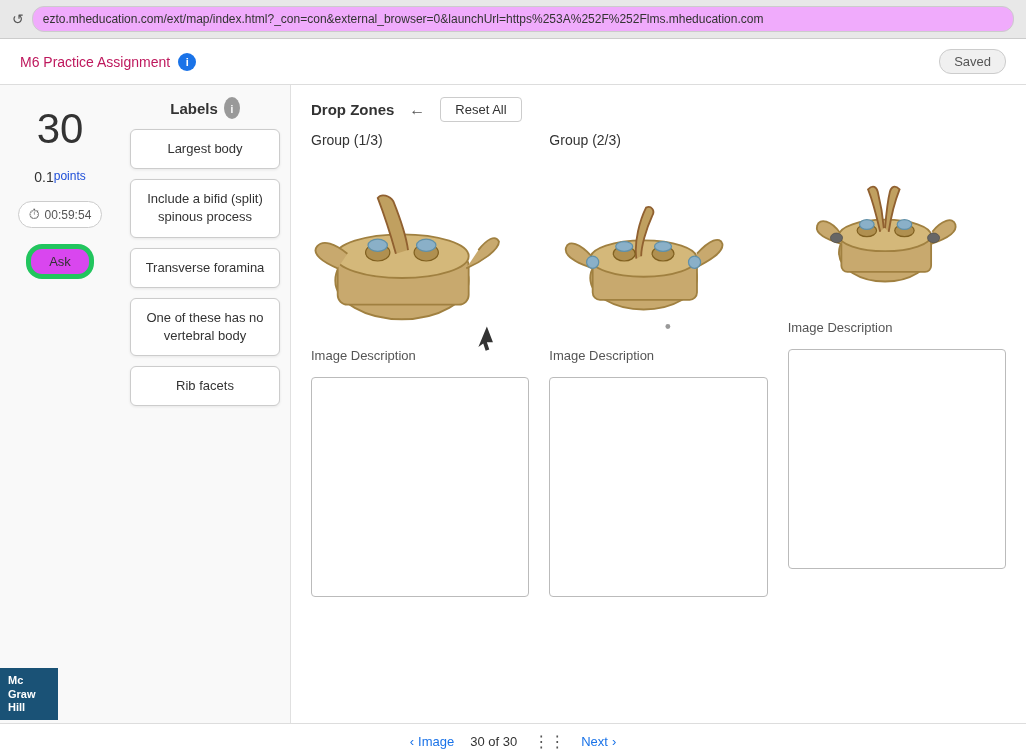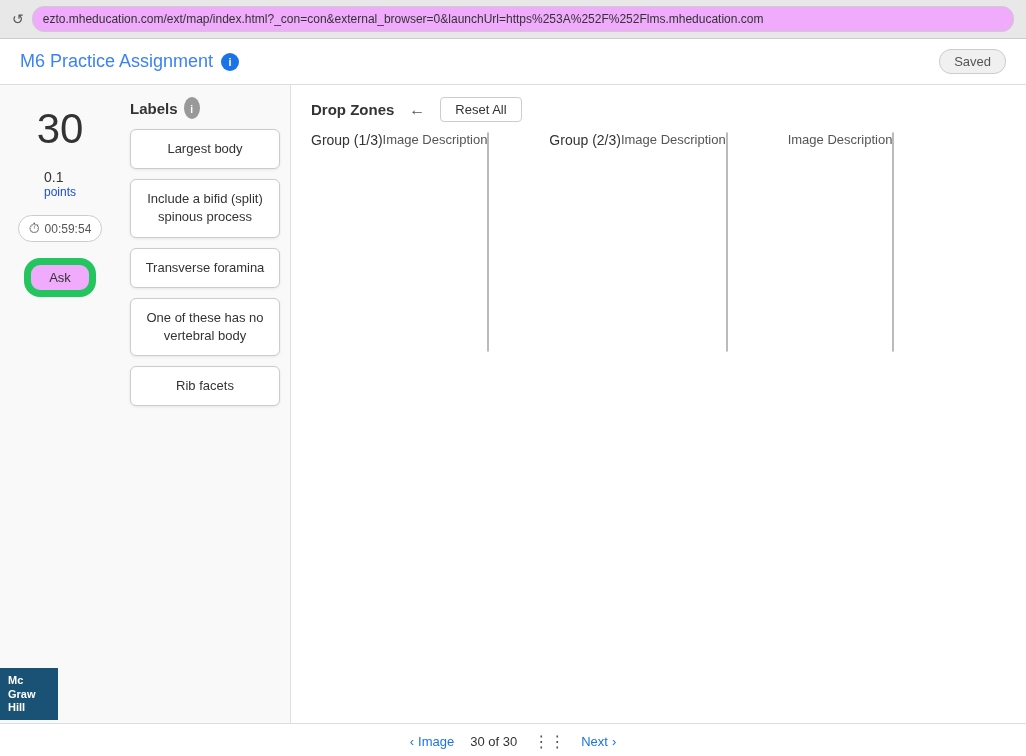--- a/index.html
+++ b/index.html
@@ -33,21 +33,21 @@
     
     .app-header {
       background: white;
       border-bottom: 1px solid #ddd;
       padding: 10px 20px;
       display: flex;
       align-items: center;
       justify-content: space-between;
     }
     .app-header-left { display: flex; align-items: center; gap: 8px; }
-    .app-title { font-size: 18px; font-weight: 500; color: #3b82f6; }
+    .app-title { font-size: 14px; font-weight: 500; color: #be185d; }
     .info-icon {
       width: 18px; height: 18px; border-radius: 50%; background: #1a73e8;
       color: white; display: flex; align-items: center; justify-content: center;
       font-size: 11px; font-weight: bold; cursor: pointer;
     }
     .saved-badge {
       background: #f0f0f0;
       border: 1px solid #ccc;
       border-radius: 12px;
       padding: 4px 14px;
@@ -84,22 +84,22 @@
       gap: 5px;
       border: 1px solid #ccc;
       border-radius: 16px;
       padding: 4px 10px;
       background: white;
       font-size: 12px;
       color: #555;
     }
     .timer-icon { font-size: 14px; }
     .ask-button {
-      background: #f0abfc;
-      border: 7px solid #22c55e;
+      background: #d946ef;
+      border: 5px solid #22c55e;
       border-radius: 16px;
       padding: 5px 18px;
       font-size: 13px;
       cursor: pointer;
       color: #333;
     }
 
     
     .labels-panel {
       width: 170px;
@@ -107,20 +107,21 @@
       background: #f9f9f9;
     }
     .panel-header {
       display: flex;
       align-items: center;
       gap: 6px;
       padding: 12px 0 10px 0;
       font-size: 15px;
       font-weight: 600;
       color: #333;
+      justify-content: center;
     }
     .panel-header .info-icon-sm {
       width: 16px; height: 16px; border-radius: 50%; background: #999;
       color: white; display: flex; align-items: center; justify-content: center;
       font-size: 10px; cursor: pointer;
     }
     .label-item {
       background: white;
       border: 1px solid #ccc;
       border-radius: 6px;
@@ -167,22 +168,22 @@
       color: #333;
     }
 
     .groups-container {
       display: flex;
       gap: 20px;
     }
     .group-col {
       flex: 1;
       display: flex;
-      flex-direction: row;
-      gap: 0;
+      flex-direction: column;
+      gap: 8px;
     }
     .group-title {
       font-size: 14px;
       font-weight: 500;
       color: #333;
       margin-bottom: 4px;
     }
     .vertebra-image-area {
       height: 180px;
       display: flex;
@@ -237,21 +238,21 @@
       font-weight: bold;
       line-height: 1.2;
       width: 58px;
       position: absolute;
       bottom: 36px;
       left: 0;
     }
 
     .points-row {
       display: flex;
-      flex-direction: column;
+      flex-direction: row;
       align-items: flex-start;
     }
   </style>
 </head>
 <body>
 
 <div class="browser-bar">
   <span class="reload-icon">↺</span>
   <div class="browser-url">ezto.mheducation.com/ext/map/index.html?_con=con&amp;external_browser=0&amp;launchUrl=https%253A%252F%252Flms.mheducation.com</div>
 </div>

